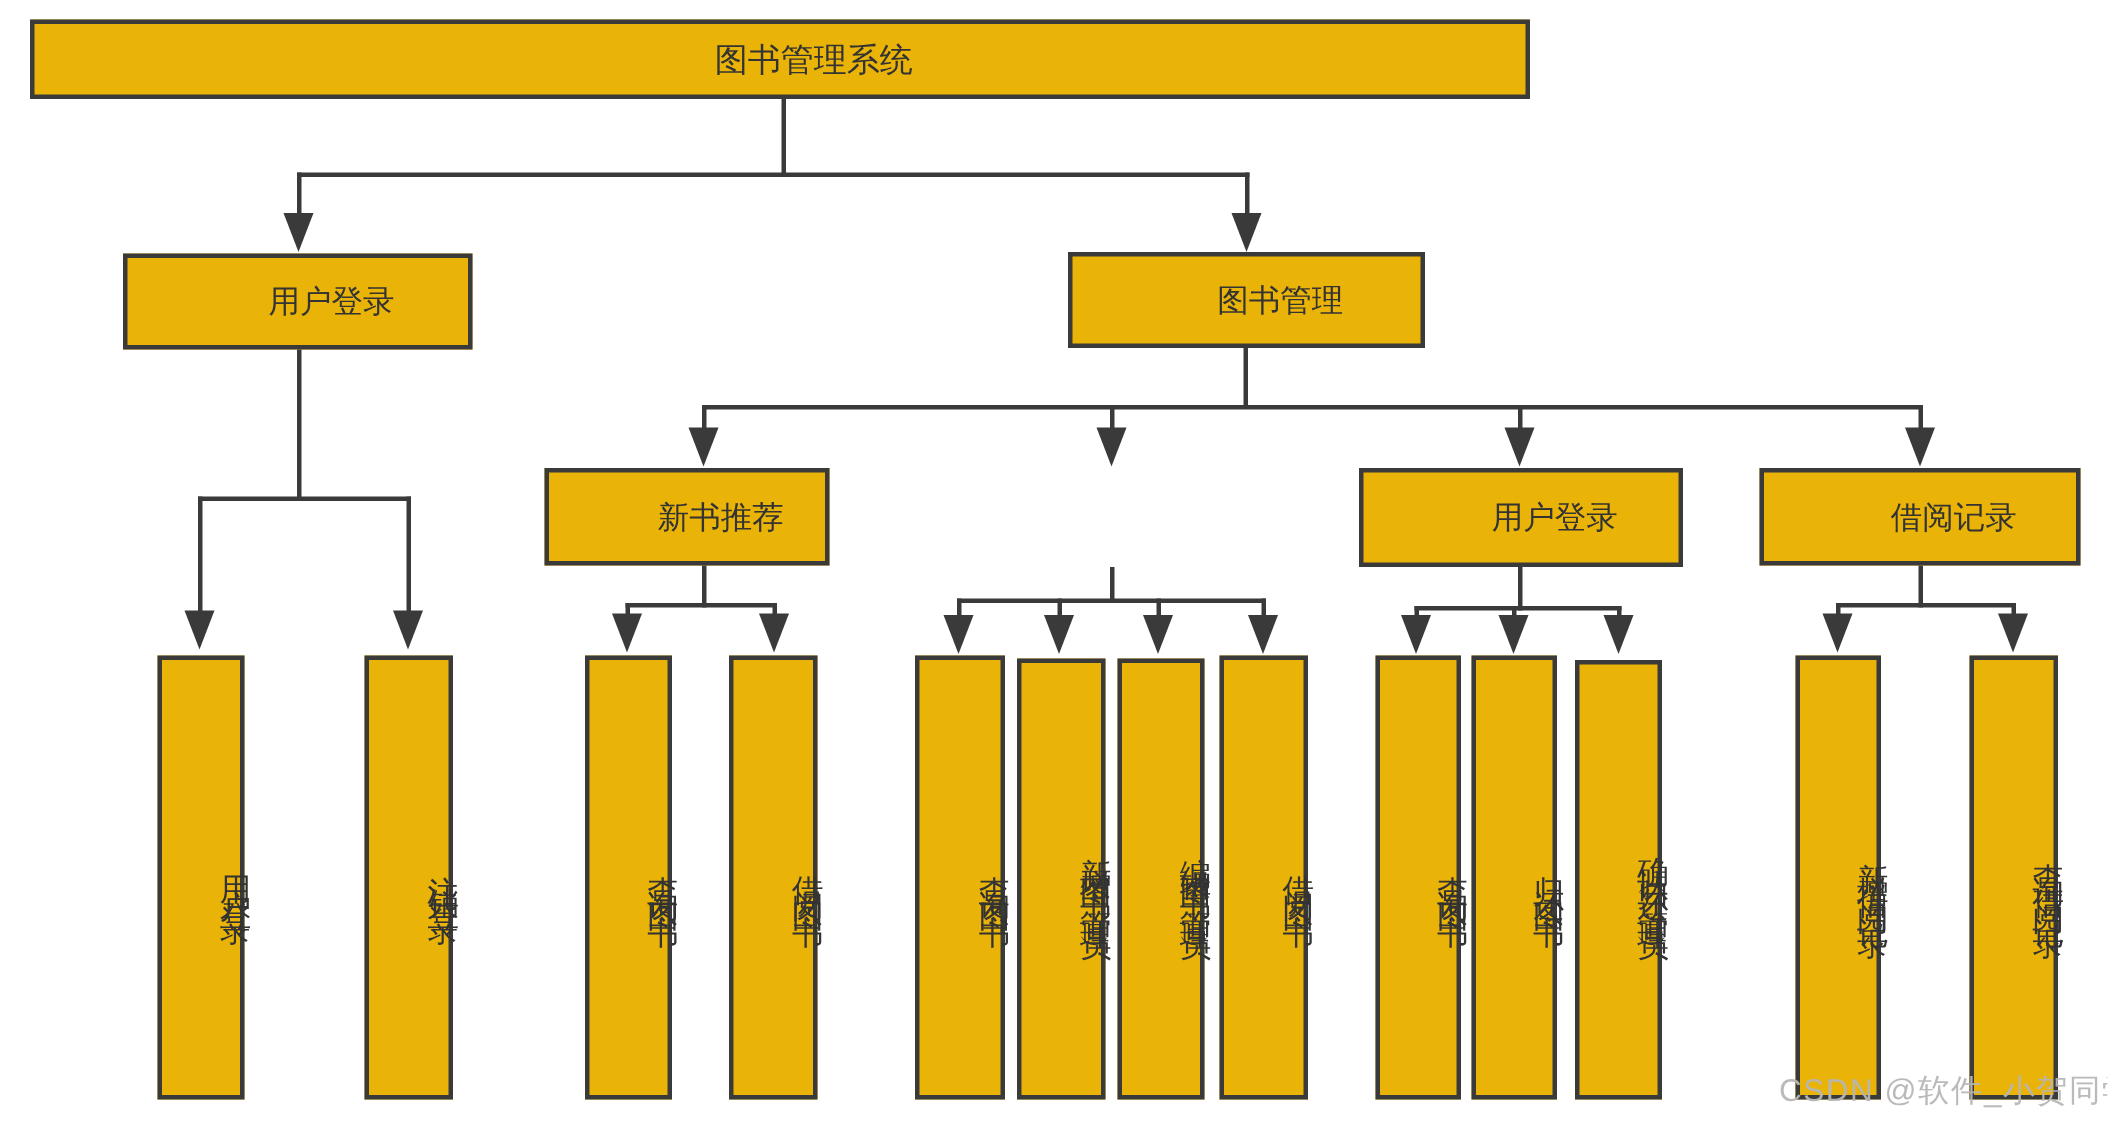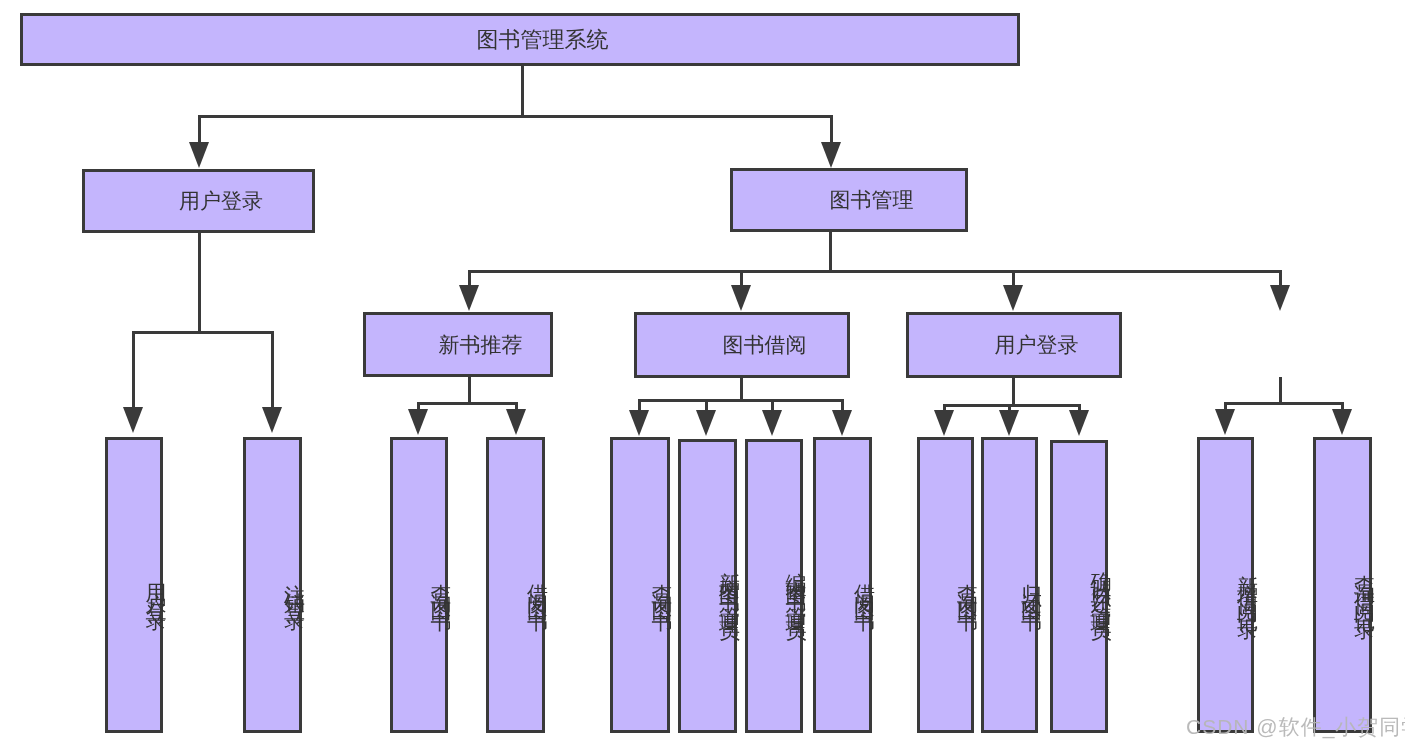--- a/index.html
+++ b/index.html
@@ -4,21 +4,21 @@
 <style>
   html,body { margin:0; padding:0; background:#ffffff; }
   #stage {
     position:relative; width:1405px; height:747px;
     background:#ffffff; overflow:hidden;
     font-family:"Liberation Sans", sans-serif;
     color:#333333;
   }
   .box {
     position:absolute; box-sizing:border-box;
-    border:3px solid #3a3a3a; background:#c4b5fd;
+    border:3px solid #3a3a3a; background:#eab308;
     display:flex; align-items:center; justify-content:center;
     font-size:21px; color:#333333; white-space:nowrap;padding-left:45px;
   }
   .vtext {
     writing-mode:vertical-rl; text-orientation:mixed;
     letter-spacing:9px; font-size:21px; line-height:1;
   }
   .hline { position:absolute; height:3px; background:#3a3a3a; }
   .vline { position:absolute; width:3px;  background:#3a3a3a; }
   .arrow {
@@ -41,43 +41,43 @@
   <div class="box" style="left:20px; top:13px; width:1000px; height:53px; font-size:22px;">图书管理系统</div>
 
   <div class="vline" style="left:521px; top:66px; height:52px;"></div>
   <div class="hline" style="left:198px; top:115px; width:635px;"></div>
   <div class="vline" style="left:198px; top:115px; height:29px;"></div>
   <div class="vline" style="left:830px; top:115px; height:29px;"></div>
   <div class="arrow" style="left:189px; top:142px;"></div>
   <div class="arrow" style="left:821px; top:142px;"></div>
 
   <div class="box" style="left:82px; top:169px; width:233px; height:64px;">用户登录</div>
-  <div class="box" style="left:712px; top:168px; width:238px; height:64px;margin-left:18px;">图书管理</div>
+  <div class="box" style="left:712px; top:168px; width:238px; height:64px;">图书管理</div>
 
   <div class="vline" style="left:198px; top:233px; height:100px;"></div>
   <div class="hline" style="left:132px; top:331px; width:142px;"></div>
   <div class="vline" style="left:132px; top:331px; height:78px;"></div>
   <div class="vline" style="left:271px; top:331px; height:78px;"></div>
   <div class="arrow" style="left:123px; top:407px;"></div>
   <div class="arrow" style="left:262px; top:407px;"></div>
 
   <div class="vline" style="left:829px; top:232px; height:40px;"></div>
   <div class="hline" style="left:468px; top:270px; width:814px;"></div>
   <div class="vline" style="left:468px; top:270px; height:17px;"></div>
   <div class="vline" style="left:740px; top:270px; height:17px;"></div>
   <div class="vline" style="left:1012px; top:270px; height:17px;"></div>
   <div class="vline" style="left:1279px; top:270px; height:17px;"></div>
   <div class="arrow" style="left:459px; top:285px;"></div>
   <div class="arrow" style="left:731px; top:285px;"></div>
   <div class="arrow" style="left:1003px; top:285px;"></div>
   <div class="arrow" style="left:1270px; top:285px;"></div>
 
   <div class="box" style="left:363px; top:312px; width:190px; height:65px;">新书推荐</div>
-  <div class="box" style="left:634px; top:312px; width:216px; height:66px;">图书借阅</div>
   <div class="box" style="left:906px; top:312px; width:216px; height:66px;">用户登录</div>
+  <div class="box" style="left:1173px; top:312px; width:214px; height:65px;">借阅记录</div>
 
   <div class="vline" style="left:468px; top:377px; height:28px;"></div>
   <div class="hline" style="left:417px; top:402px; width:101px;"></div>
   <div class="vline" style="left:417px; top:402px; height:10px;"></div>
   <div class="vline" style="left:515px; top:402px; height:10px;"></div>
   <div class="arrow" style="left:408px; top:409px;"></div>
   <div class="arrow" style="left:506px; top:409px;"></div>
 
   <div class="vline" style="left:740px; top:378px; height:24px;"></div>
   <div class="hline" style="left:638px; top:399px; width:206px;"></div>

